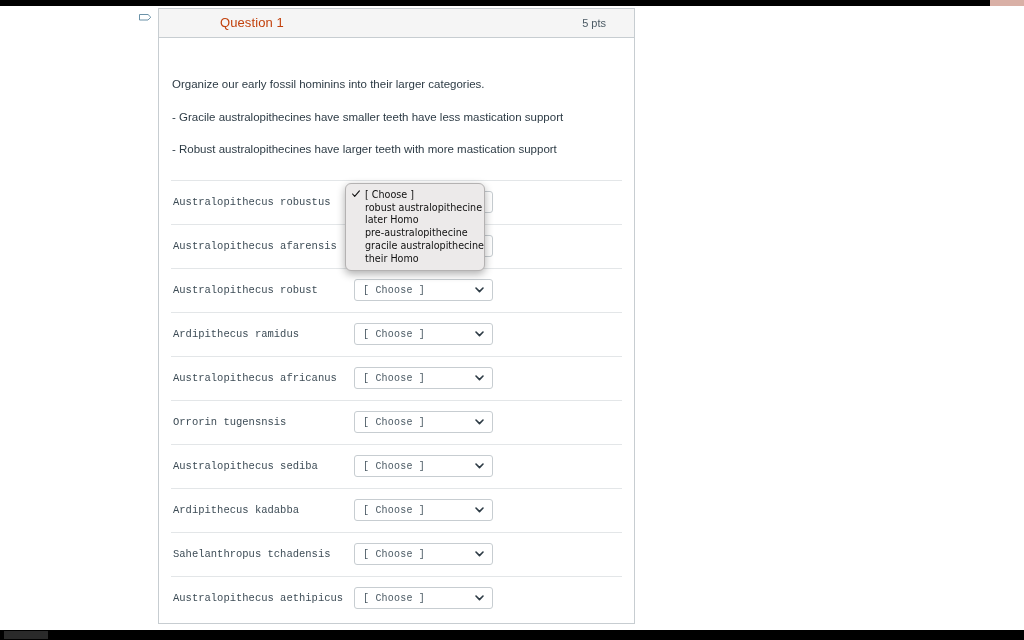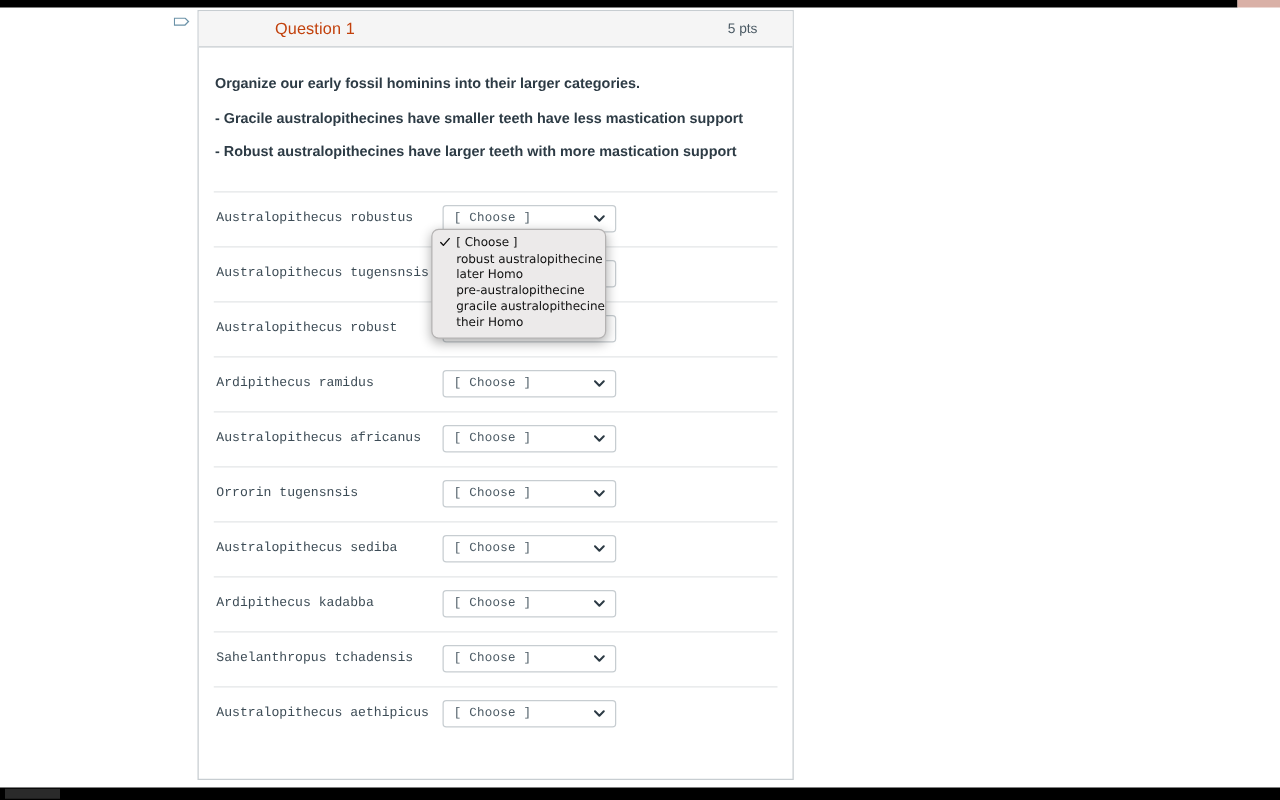--- a/index.html
+++ b/index.html
@@ -67,21 +67,21 @@
 
   #card-body { position: relative; padding: 0 12px; }
 
   
   #prompt-block {
     padding: 22px 0 0 1px;
     font-size: 11.5px;
     color: #2d3b45;
     line-height: 1.35;
   }
-  #prompt-block p { margin: 0 0 12px 0; font-weight: bold; }
+  #prompt-block p { margin: 17px 0 12px 0; }
   #prompt-block p:last-child { margin-bottom: 0; }
 
   
   #match-list {
     margin-top: 22px;
     position: relative;
     font-family: Liberation Mono, monospace;
   }
   .match-row {
     position: relative;
@@ -193,21 +193,21 @@
             <span class="chev">
               <svg width="9" height="6" viewBox="0 0 9 6">
                   <path d="M1 1 L4.5 4.6 L8 1" fill="none" stroke="#2d3b45" stroke-width="1.6" stroke-linecap="round" stroke-linejoin="round"></path>
                 </svg>
             </span>
           </span>
         </span>
       </div>
 
       <div class="match-row">
-        <span class="match-label">Australopithecus tugensnsis</span>
+        <span class="match-label">Australopithecus afarensis</span>
         <span class="match-select-wrap">
           <span class="match-select">
             <span class="sel-text">[ Choose ]</span>
             <span class="chev">
               <svg width="9" height="6" viewBox="0 0 9 6">
                   <path d="M1 1 L4.5 4.6 L8 1" fill="none" stroke="#2d3b45" stroke-width="1.6" stroke-linecap="round" stroke-linejoin="round"></path>
                 </svg>
             </span>
           </span>
         </span>

